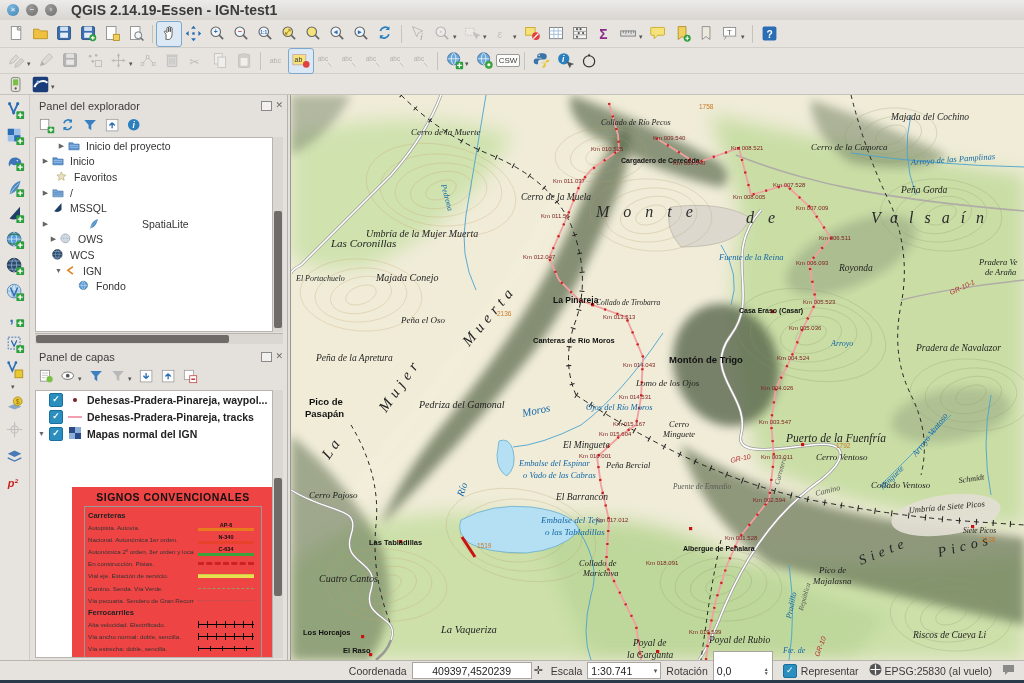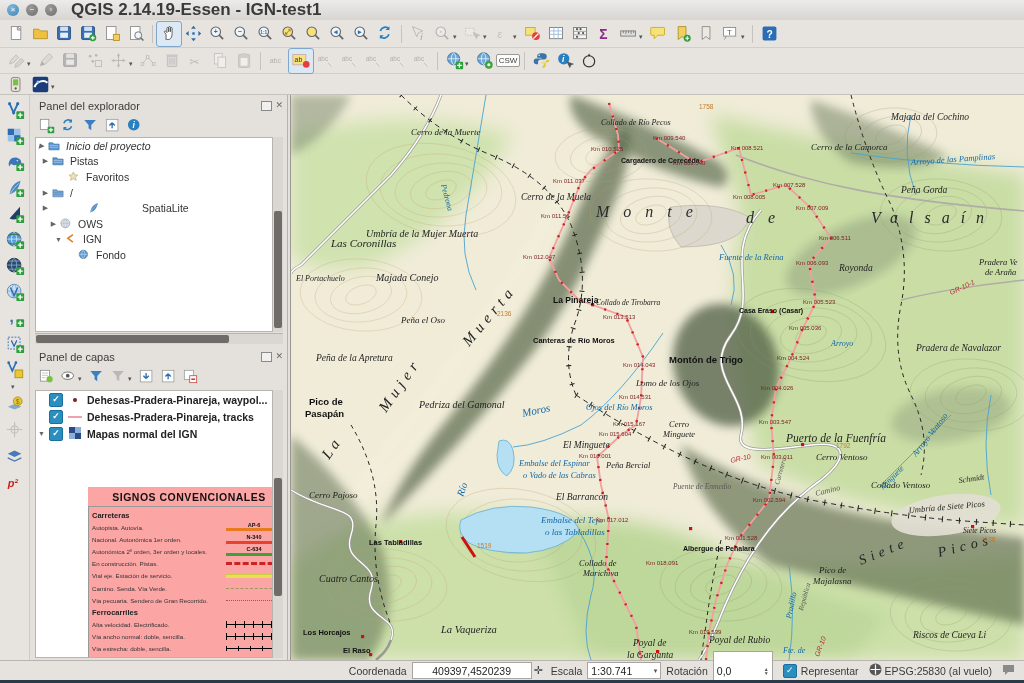--- a/index.html
+++ b/index.html
@@ -2,21 +2,21 @@
 <html><head>
 <meta charset="utf-8">
 <style>
   html,body{margin:0;padding:0;background:#c9c5c1;font-family:"Liberation Sans",sans-serif;}
   #win{position:relative;width:1024px;height:683px;background:#e4e1dd;overflow:hidden;}
   
   #titlebar{position:absolute;left:0;top:0;width:1024px;height:20px;background:linear-gradient(#ecebe9,#d8d5d1);border-bottom:1px solid #b5b1ad;display:flex;align-items:center;}
   .winbtn{width:12px;height:12px;border-radius:50%;margin-left:7px;display:inline-flex;align-items:center;justify-content:center;font-size:8px;color:#fff;line-height:1;}
   #btn-close{background:radial-gradient(circle at 35% 30%,#7fb7dc,#3e84b4);}
   #btn-min,#btn-max{background:radial-gradient(circle at 35% 30%,#9a9a98,#6e6e6c);}
-  #title-text{font-weight:bold;font-size:17px;color:#3a3a38;margin-left:14px;}
+  #title-text{font-weight:bold;font-size:14px;color:#3a3a38;margin-left:14px;}
   
   .tbar{position:absolute;left:0;width:1024px;background:#e7e4e0;display:flex;align-items:center;padding-left:4px;box-sizing:border-box;}
   #tb1{top:20px;height:28px;border-bottom:1px solid #d2cecA;}
   #tb2{top:48px;height:26px;border-bottom:1px solid #d2cecA;}
   #tb3{top:74px;height:21px;border-bottom:1px solid #c5c1bd;}
   .tbtn{display:inline-flex;align-items:center;justify-content:center;width:24px;height:24px;border-radius:2px;flex:0 0 auto;}
   .tbtn svg{display:block;}
   .tbtn.dis{opacity:.38;filter:grayscale(.9);}
   .tbtn.on{background:#dce9f5;outline:1px solid #7da7cc;}
   .caret{font-size:7px;color:#555;margin:6px 0 0 -1px;width:7px;flex:0 0 auto;}
@@ -43,23 +43,23 @@
   
   .vsb{position:absolute;top:42px;bottom:14px;right:4px;width:10px;background:#dad7d3;border-left:1px solid #b8b4b0;}
   .vsb .th{position:absolute;left:1px;right:1px;background:#6e6b68;border-radius:2px;}
   .hsb{position:absolute;left:4px;right:4px;bottom:2px;height:10px;background:#dad7d3;border-top:1px solid #b8b4b0;}
   .hsb .th{position:absolute;top:1px;bottom:1px;background:#6e6b68;border-radius:2px;}
   
   .lrow{display:flex;align-items:center;height:17px;font-size:10.5px;font-weight:bold;color:#222;white-space:nowrap;}
   .chk{width:12px;height:12px;background:#2a8fbf;border:1px solid #1a6f9f;border-radius:2px;color:#fff;font-size:9px;line-height:11px;text-align:center;margin:0 4px 0 2px;flex:0 0 auto;}
   .sym{width:16px;margin-right:4px;flex:0 0 auto;display:flex;align-items:center;justify-content:center;}
   
-  #legend{position:absolute;left:52px;top:96px;width:202px;background:#fca5a5;}
+  #legend{position:absolute;left:36px;top:96px;width:202px;background:#ef4444;}
   #legend-title{font-size:10.5px;font-weight:bold;letter-spacing:.5px;text-align:center;padding:4px 0 3px 0;color:#111;}
-  #legend-box{border:1px solid #999;margin:0 0;padding:2px 3px;}
+  #legend-box{border:1px solid #999;margin:0 12px;padding:2px 3px;}
   .lg-head{font-size:7.5px;font-weight:bold;color:#222;margin:2px 0 1px 0;}
   .lg-row{display:flex;align-items:center;height:12.2px;}
   .lg-lab{flex:1;font-size:6.2px;color:#333;white-space:nowrap;overflow:hidden;}
   .lg-samp{width:64px;flex:0 0 auto;position:relative;display:flex;flex-direction:column;align-items:center;justify-content:center;}
   .lg-badge{font-size:5.5px;font-weight:bold;color:#111;line-height:1;}
   .lg-line{width:56px;height:3px;}
   .s-ap{background:#e87b1e;}
   .s-n340{background:#e8412c;}
   .s-c634{background:#3ba33b;}
   .s-constr{height:0;border-top:3px dashed #cc2222;width:56px;}
@@ -637,66 +637,81 @@
           </svg>
         </span>
         <span class="tbtn">
           <svg viewBox="0 0 22 22" width="17" height="17">
             <circle cx="10" cy="10" r="7.5" fill="#2a7fbf"></circle>
             <text x="8.3" y="14.5" font-size="11" fill="#fff" font-weight="bold" font-style="italic">i</text>
           </svg>
         </span>
       </div>
     <div class="plist" id="explorer-list">
-        <div class="trow" style="padding-left: 0; font-style: italic;">
+        <div class="trow" style="padding-left: 20px;">
           <span class="texp">▶</span>
           <span class="tico"><svg viewBox="0 0 22 22" width="14" height="14">
               <path d="M3 6h6l2 2h8v9H3z" fill="#5a94d0" stroke="#3a6ca0"></path>
               <path d="M4 10h14M4 13h14" stroke="#bcd4ec"></path>
             </svg></span>
           <span>Inicio del proyecto</span>
         </div>
         <div class="trow" style="padding-left: 4px;">
           <span class="texp">▶</span>
           <span class="tico"><svg viewBox="0 0 22 22" width="14" height="14">
               <path d="M3 6h6l2 2h8v9H3z" fill="#5a94d0" stroke="#3a6ca0"></path>
               <path d="M4 10h14M4 13h14" stroke="#bcd4ec"></path>
             </svg></span>
-          <span>Pistas</span>
+          <span>Inicio</span>
         </div>
-        <div class="trow" style="padding-left: 20px;">
+        <div class="trow" style="padding-left: 8px;">
           <span class="texp"></span>
           <span class="tico"><svg viewBox="0 0 22 22" width="14" height="14">
               <path d="M10 3l2 4.5 5 .5-3.7 3.3 1.1 4.9L10 13.6l-4.4 2.6 1.1-4.9L3 8l5-.5z" fill="#e8e0c8" stroke="#b8a860"></path>
             </svg></span>
           <span>Favoritos</span>
         </div>
         <div class="trow" style="padding-left: 4px;">
           <span class="texp">▶</span>
           <span class="tico"><svg viewBox="0 0 22 22" width="14" height="14">
               <path d="M3 6h6l2 2h8v9H3z" fill="#7aa8d8" stroke="#4a78a8"></path>
               <path d="M4 10h14M4 13h14" stroke="#5a88b8"></path>
             </svg></span>
           <span>/</span>
+        </div>
+        <div class="trow" style="padding-left: 4px;">
+          <span class="texp"></span>
+          <span class="tico"><svg viewBox="0 0 22 22" width="14" height="14">
+              <path d="M16.5 3L5 16c4.2 2.2 9.5 1 11.5-2.5z" fill="#1e3f66"></path>
+            </svg></span>
+          <span>MSSQL</span>
         </div>
         <div class="trow" style="padding-left: 4px; gap: 36px;">
           <span class="texp">▶</span>
           <span class="tico"><svg viewBox="0 0 22 22" width="14" height="14">
               <path d="M17 3C9.5 5.5 6.5 10 5 18c6.5-2 10.5-6.5 12-15z" fill="#4a88c0"></path>
               <path d="M6 17C9 12 12 9 15 6" stroke="#dce8f4" stroke-width=".8" fill="none"></path>
             </svg></span>
           <span>SpatiaLite</span>
         </div>
         <div class="trow" style="padding-left: 12px;">
           <span class="texp">▶</span>
           <span class="tico"><svg viewBox="0 0 22 22" width="14" height="14">
               <circle cx="10" cy="10" r="7" fill="#d8e0e8" stroke="#8a9aa8"></circle>
               <path d="M3 10h14M10 3c3.5 3 3.5 11 0 14M10 3c-3.5 3-3.5 11 0 14" stroke="#a8b8c4" fill="none" stroke-width=".8"></path>
             </svg></span>
           <span>OWS</span>
+        </div>
+        <div class="trow" style="padding-left: 4px;">
+          <span class="texp"></span>
+          <span class="tico"><svg viewBox="0 0 22 22" width="14" height="14">
+              <circle cx="10" cy="10" r="7.5" fill="#2a4a6a" stroke="#1a3050"></circle>
+              <path d="M2.5 10h15M10 2.5c3.8 3.2 3.8 11.8 0 15M10 2.5c-3.8 3.2-3.8 11.8 0 15M4 5.5h12M4 14.5h12" stroke="#9ab8d8" fill="none" stroke-width=".8"></path>
+            </svg></span>
+          <span>WCS</span>
         </div>
         <div class="trow" style="padding-left: 17px;">
           <span class="texp">▼</span>
           <span class="tico"><svg viewBox="0 0 22 22" width="14" height="14">
               <path d="M14 4L6 10l8 6" stroke="#e08020" stroke-width="2.5" fill="none"></path>
             </svg></span>
           <span>IGN</span>
         </div>
         <div class="trow" style="padding-left: 30px;">
           <span class="texp"></span>

